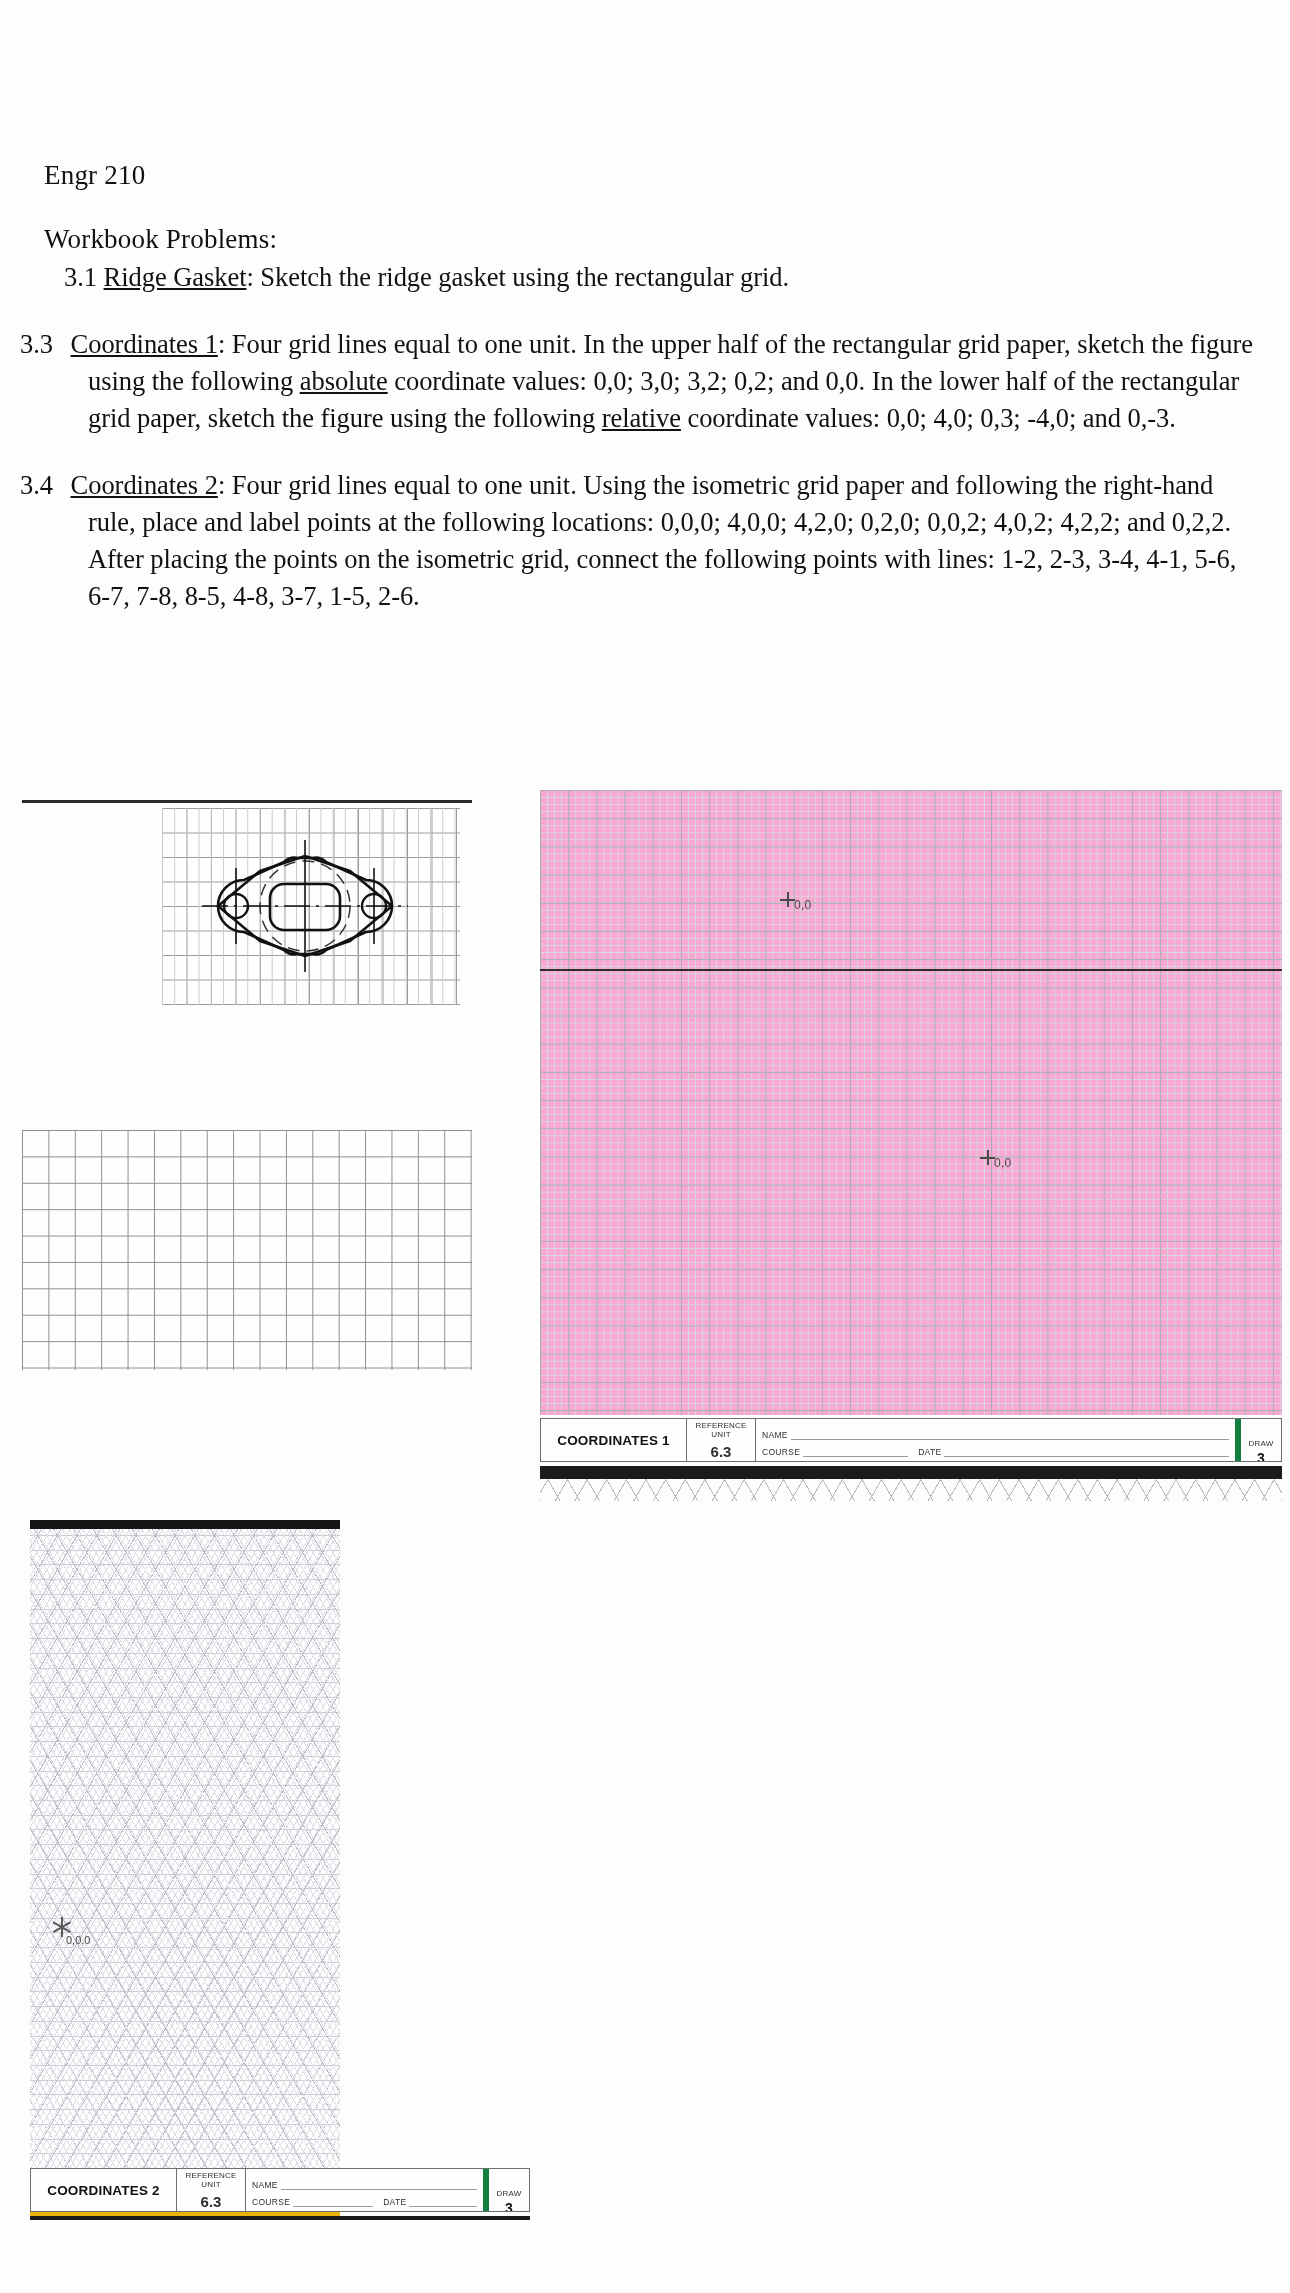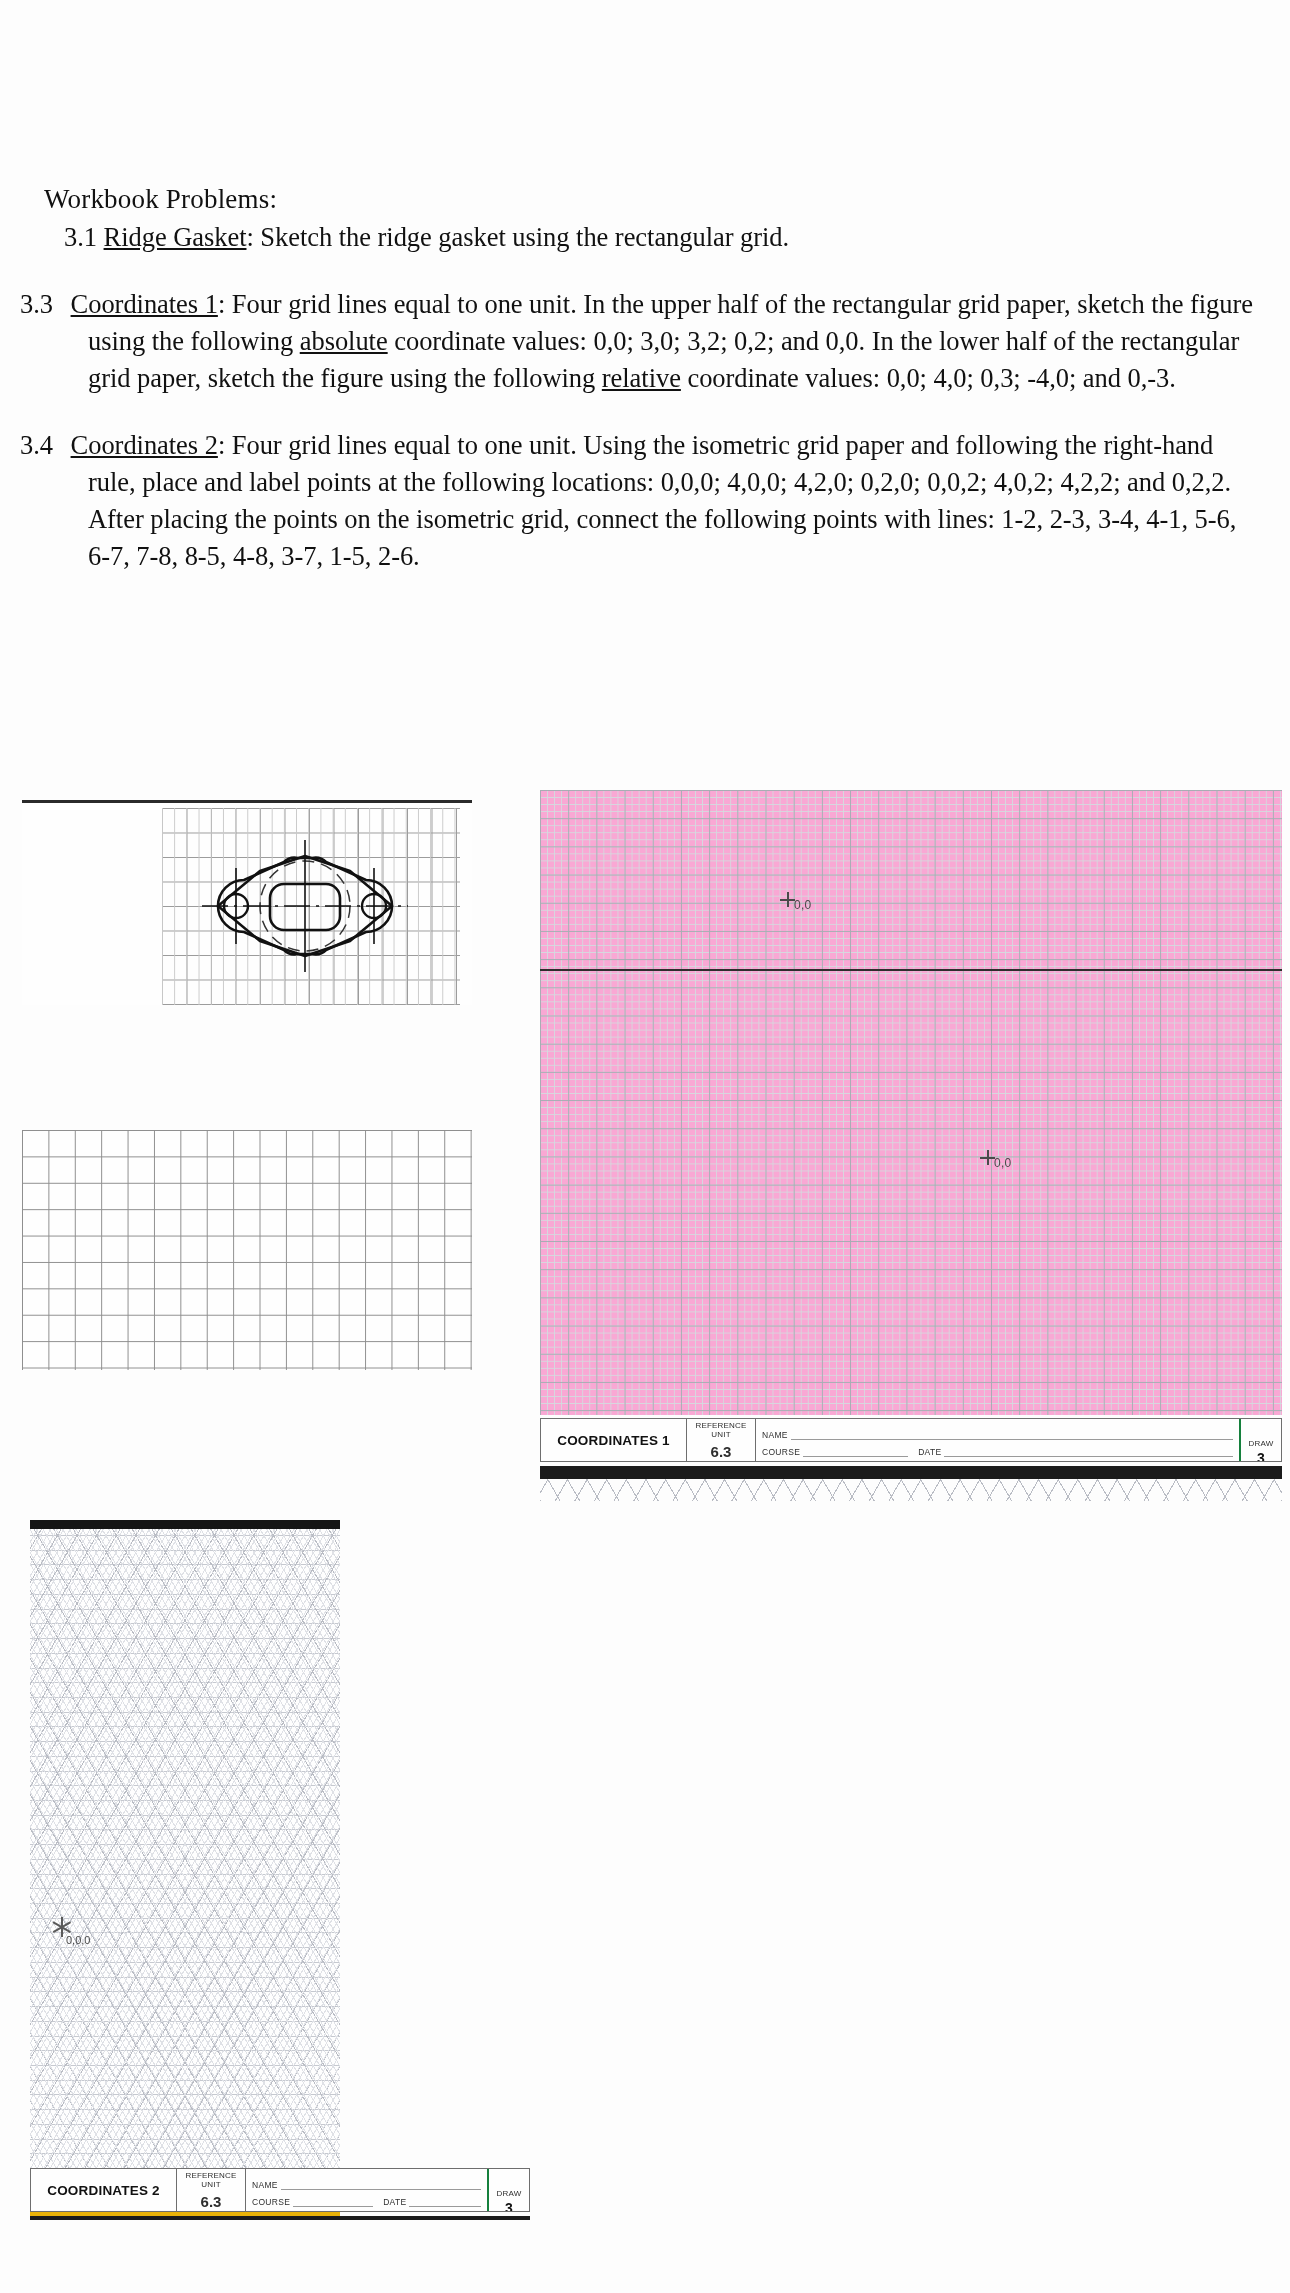--- a/index.html
+++ b/index.html
@@ -207,21 +207,21 @@
     text-align: center;
     letter-spacing: .2px;
   }
   .tb-ref .r2 {
     font-size: 15px;
     font-weight: bold;
     margin-top: 3px;
   }
   .tb-fields {
     flex: 1;
-    border-right: 2px solid #15803d;
+    border-right: 6px solid #15803d;
     position: relative;
     padding: 4px 6px 3px 6px;
     box-sizing: border-box;
   }
   .tb-row {
     display: flex;
     align-items: flex-end;
     height: 17px;
     font-size: 8.5px;
     color: #2e2e2e;
@@ -311,20 +311,21 @@
   #gasket-svg {
     position: absolute;
     left: 140px;
     top: 8px;
   }
 </style>
 </head>
 <body>
 
 <div id="assignment-text">
+  <div class="hdr-line">Engr 210</div>
   <div class="spacer-sm"></div>
   <div class="hdr-line">Workbook Problems:</div>
 
   <div class="para">
     <span class="num">3.1</span>
     <span class="u">Ridge Gasket</span><span>:  Sketch the ridge gasket using the rectangular grid.</span>
   </div>
 
   <div class="spacer-md"></div>
 

